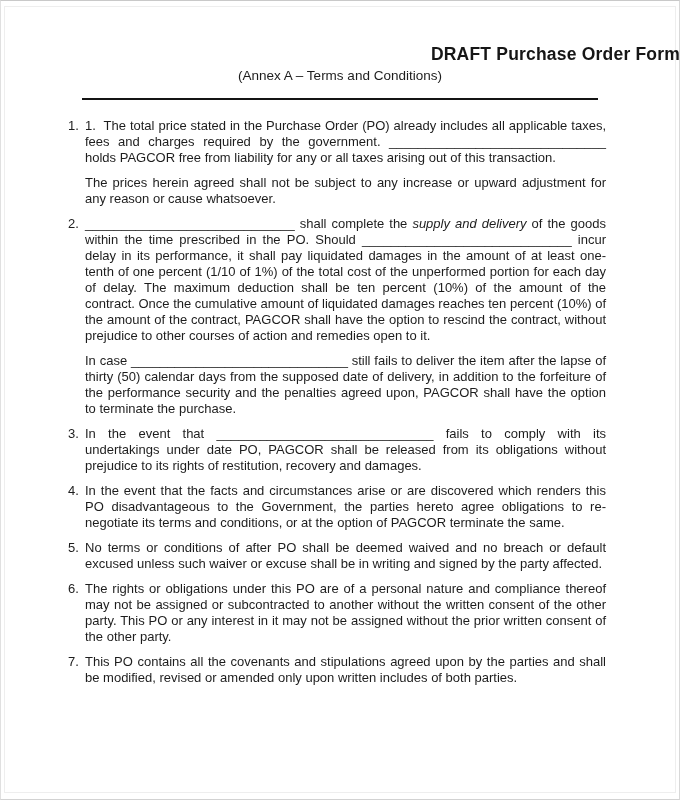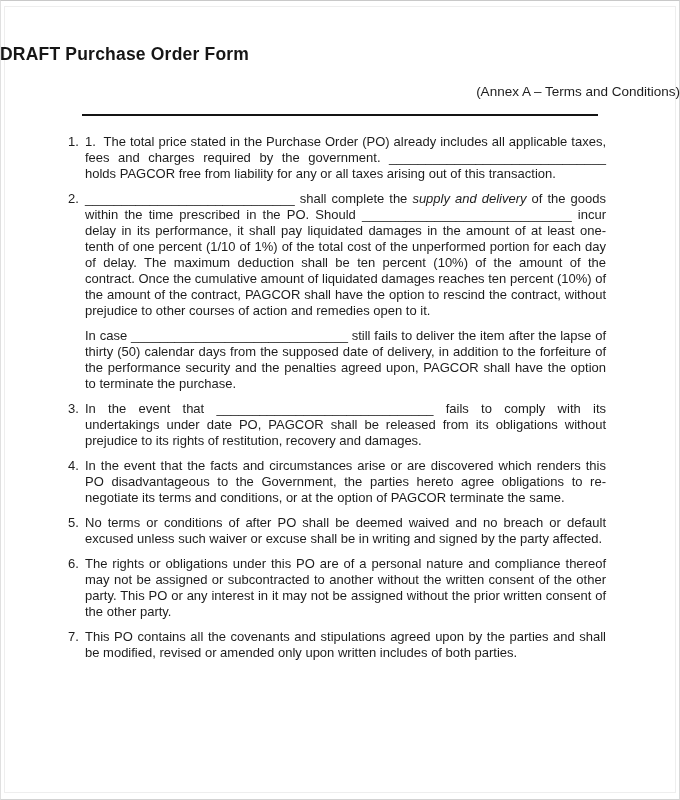--- a/index.html
+++ b/index.html
@@ -23,29 +23,29 @@
     border-bottom: 1px solid #d2d2d2;
   }
   .edge-inner {
     position: absolute; top: 6px; left: 4px; right: 4px; bottom: 7px;
     pointer-events: none;
     border: 1px solid #eeeeee;
   }
   .doc { position: relative; padding-top: 44px; }
   .title {
     margin: 0;
-    text-align: left;
+    text-align: right;
     font-size: 17.5px;
     font-weight: bold;
     letter-spacing: 0.2px;
     color: #161616;
   }
   .subtitle {
-    margin-top: 19px;
-    text-align: right;
+    margin-top: 3px;
+    text-align: center;
     font-size: 13.5px;
     color: #1d1d1d;
   }
   .rule {
     height: 2px;
     background: #141414;
     margin: 15px 82px 0 82px;
   }
   .content {
     margin: 18px 73px 0 68px;
@@ -67,20 +67,21 @@
   <div class="edge-inner"></div>
   <div class="doc">
     <h1 class="title">DRAFT Purchase Order Form</h1>
     <div class="subtitle">(Annex A – Terms and Conditions)</div>
     <div class="rule"></div>
     <div class="content" id="content">
         <div class="item">
           <span class="num">1.</span>
           <div class="body">
             <p class="para"><span>1.&nbsp; The total price stated in the Purchase Order (PO) already includes all applicable taxes, fees and charges required by the government. ______________________________ holds PAGCOR free from liability for any or all taxes arising out of this transaction.</span></p>
+            <p class="para"><span>The prices herein agreed shall not be subject to any increase or upward adjustment for any reason or cause whatsoever.</span></p>
           </div>
         </div>
         <div class="item">
           <span class="num">2.</span>
           <div class="body">
             <p class="para"><span>_____________________________ shall complete the </span><span class="it">supply and delivery</span><span> of the goods within the time prescribed in the PO. Should _____________________________ incur delay in its performance, it shall pay liquidated damages in the amount of at least one-tenth of one percent (1/10 of 1%) of the total cost of the unperformed portion for each day of delay. The maximum deduction shall be ten percent (10%) of the amount of the contract. Once the cumulative amount of liquidated damages reaches ten percent (10%) of the amount of the contract, PAGCOR shall have the option to rescind the contract, without prejudice to other courses of action and remedies open to it.</span></p>
             <p class="para"><span>In case ______________________________ still fails to deliver the item after the lapse of thirty (50) calendar days from the supposed date of delivery, in addition to the forfeiture of the performance security and the penalties agreed upon, PAGCOR shall have the option to terminate the purchase.</span></p>
           </div>
         </div>
         <div class="item">

